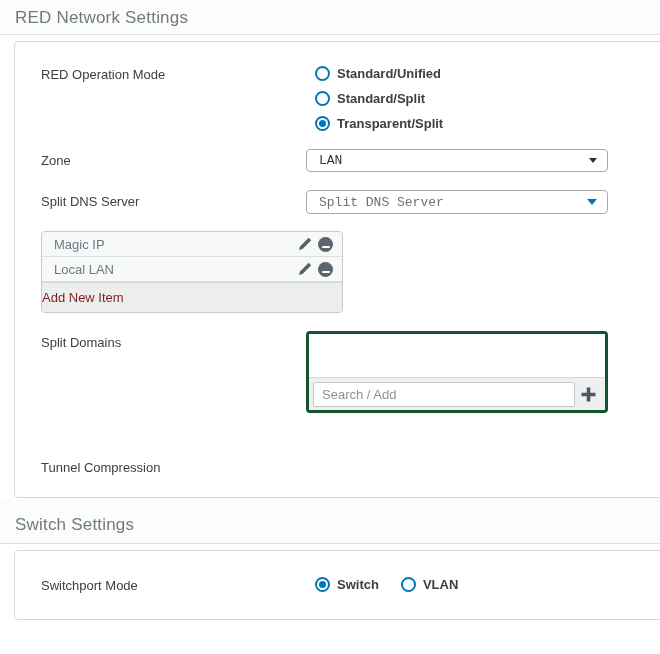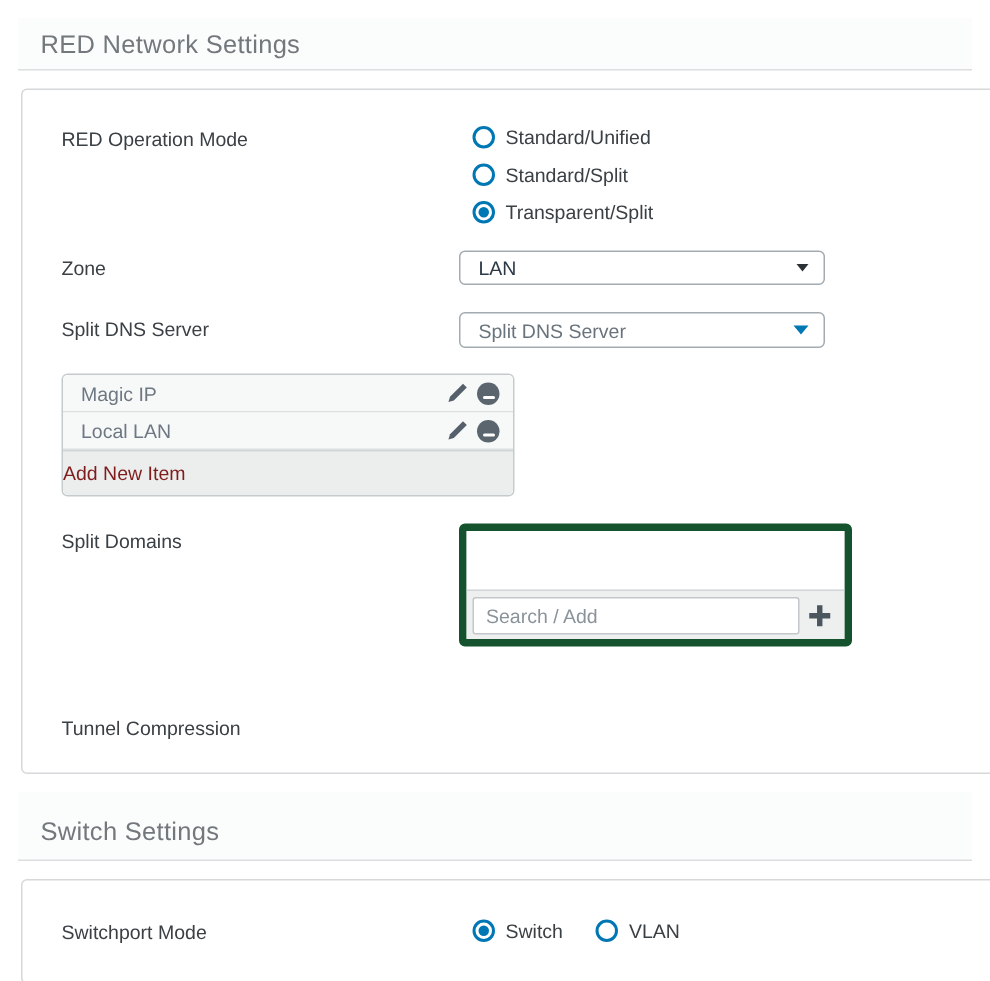--- a/index.html
+++ b/index.html
@@ -6,21 +6,21 @@
   html,body { margin:0; padding:0; }
   body {
     width:660px; height:654px; overflow:hidden;
     background:#ffffff;
     font-family:"Liberation Sans", sans-serif;
     font-size:13px; color:#3b4045;
   }
 
   
   .section-title {
-    margin:12px; font-size:17px; font-weight:400; color:#73787d;
+    margin:0; font-size:17px; font-weight:400; color:#73787d;
     background:#fbfcfc;
     padding:8px 0 6px 15px;
     border-bottom:1px solid #dcdedf;
     letter-spacing:.2px;
   }
   .section-title.second { padding-top:17px; padding-bottom:8px; }
 
   
   .panel {
     margin:6px 0 0 14px; width:652px;
@@ -29,39 +29,39 @@
   .panel.first { padding:24px 0 22px 26px; }
   .panel.second { padding:26px 0 26px 26px; }
 
   
   .form-row { display:flex; align-items:flex-start; }
   .form-label { width:265px; flex:none; color:#3b4045; padding-top:1px; }
   .control { width:302px; flex:none; }
 
   
   .radio-stack { padding-left:9px; }
-  .radio-row { display:flex; align-items:center; height:15px; margin-bottom:10px; cursor:pointer; }
+  .radio-row { display:flex; align-items:center; height:15px; margin-bottom:10px; cursor:pointer;font-weight:bold; }
   .radio-row:last-child { margin-bottom:0; }
   .radio-inline { display:flex; padding-left:9px; }
   .radio-inline .radio-row { margin-bottom:0; margin-right:22px; }
   .radio {
     width:15px; height:15px; flex:none; position:relative;
     border:2px solid #0077b5; border-radius:50%; background:#fff;
   }
   .radio.checked::after {
     content:""; position:absolute; left:2px; top:2px; right:2px; bottom:2px;
     background:#0077b5; border-radius:50%;
   }
   .radio-text { margin-left:7px; color:#3b4045; }
 
   
   .select {
-    display:flex; align-items:center; width:244px;
+    display:flex; align-items:center; width:302px;
     border:1px solid #a3abb1; border-radius:4px; background:#fff;
-    padding:0 10px 0 12px; cursor:pointer;
+    padding:0 10px 0 12px; cursor:pointer;font-family:Liberation Mono, monospace;
   }
   .select.zone { height:23px; }
   .select.dns  { height:24px; }
   .select-value { color:#2c3a47; }
   .select.dns .select-value { color:#68737c; }
   .caret { margin-left:auto; width:0; height:0; }
   .caret-dark { border-left:4px solid transparent; border-right:4px solid transparent; border-top:5px solid #2b3135; }
   .caret-blue { border-left:5px solid transparent; border-right:5px solid transparent; border-top:6px solid #0077b5; }
 
   
@@ -88,21 +88,21 @@
   }
   .minus-circle::after { content:""; display:block; width:8px; height:2px; background:#fff; margin:6.5px auto 0; border-radius:1px; }
   .list-footer {
     height:30px; line-height:29px; text-align:left;
     background:#eceeee; border-top:1px solid #d3d6d8;
     color:#7f1d1d; cursor:pointer;
   }
 
   
   .domains-box {
-    width:262px; height:82px; border:5px solid #14532d; border-radius:4px;
+    width:302px; height:82px; border:3px solid #14532d; border-radius:4px;
     display:flex; flex-direction:column; overflow:hidden; background:#fff;
   }
   .domains-empty { flex:1; background:#fff; }
   .domains-bar {
     height:33px; flex:none; background:#eef0f0; border-top:1px solid #d3d6d8;
     display:flex; align-items:center; padding:0 4px 0 4px;
   }
   .search-input {
     flex:1; height:25px; border:1px solid #c3c7cb; border-radius:2px;
     padding:0 8px; font-family:"Liberation Sans",sans-serif; font-size:13px; color:#3b4045;

